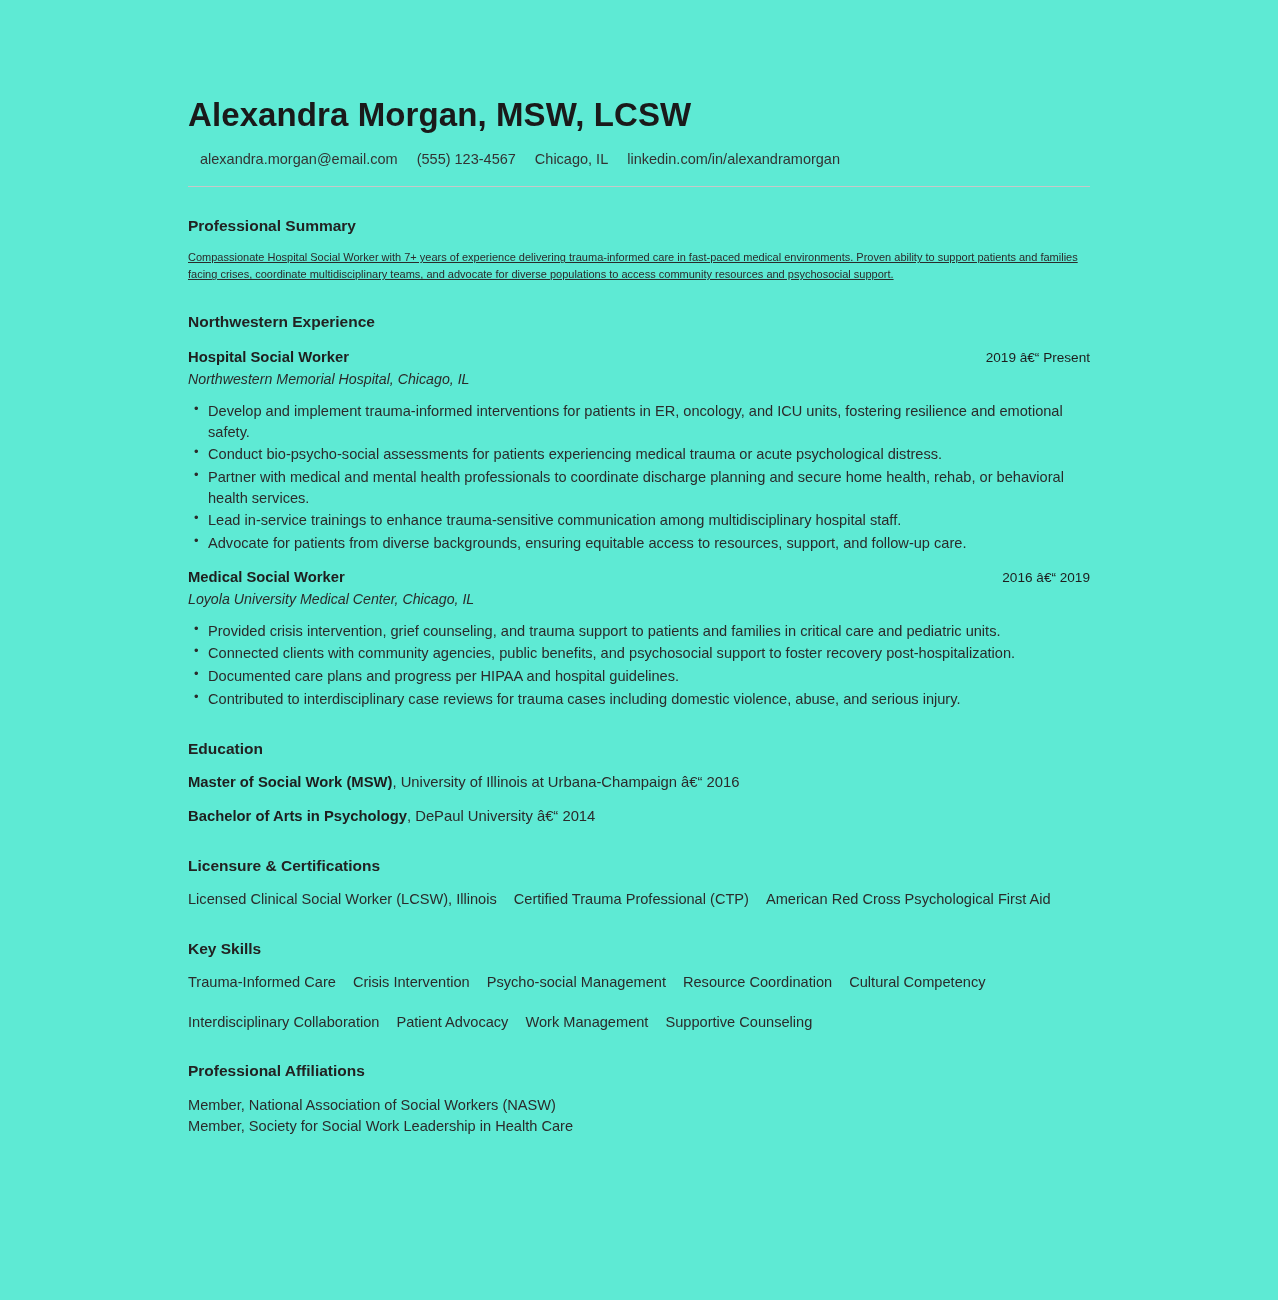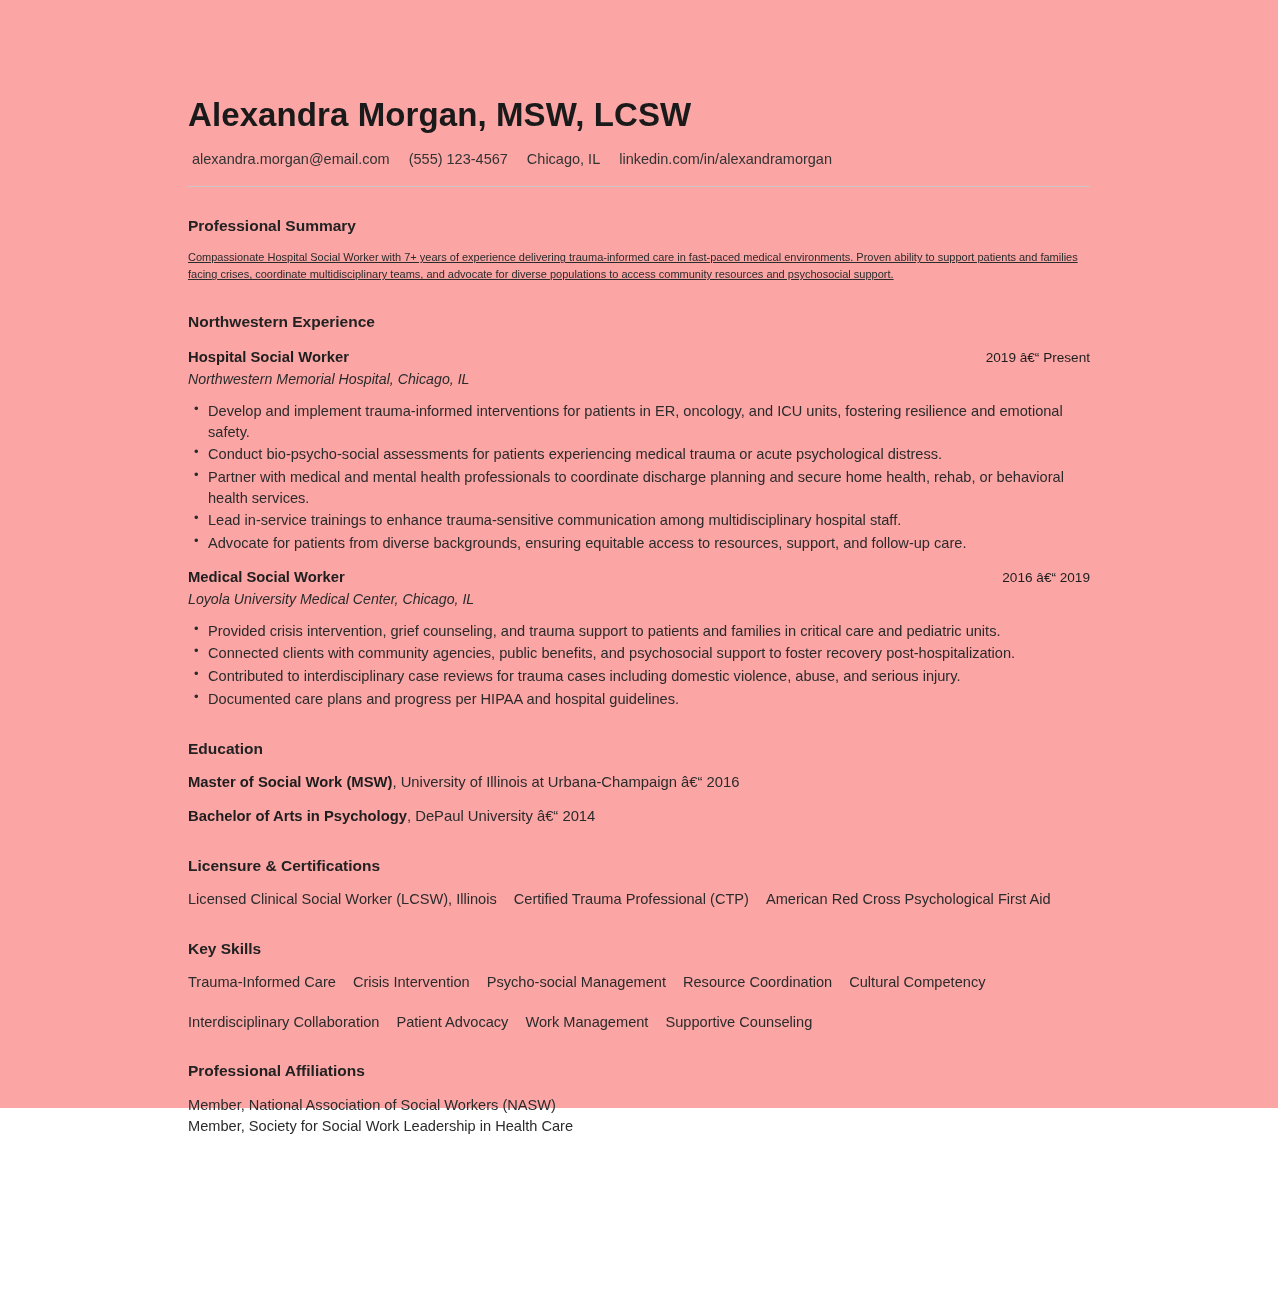--- a/index.html
+++ b/index.html
@@ -10,22 +10,22 @@
   body {
     width: 1278px;
     height: 1300px;
     font-family: "Liberation Sans", sans-serif;
     color: #222222;
     -webkit-font-smoothing: antialiased;
   }
   .page {
     position: relative;
     width: 1278px;
-    height: 1108px;
-    background: #fca5a5;
+    height: 1300px;
+    background: #5eead4;
     box-sizing: border-box;
   }
   .doc {
     position: absolute;
     left: 188px;
     top: 96px;
     width: 902px;
   }
 
   
@@ -34,21 +34,21 @@
     font-weight: bold;
     color: #1a1a1a;
     letter-spacing: 0.1px;
     line-height: 1.15;
     margin: 0 0 16px 0;
   }
   .contact {
     font-size: 14.5px;
     color: #333333;
     line-height: 1.3;
-    margin: 4px;
+    margin: 12px;
     white-space: nowrap;
   }
   .contact span.ci { display: inline-block; }
   .contact span.ci + span.ci { margin-left: 19px; }
 
   .rule {
     border: 0;
     border-top: 1px solid #c8c8c8;
     margin: 17px 0 0 0;
     width: 902px;
@@ -190,22 +190,22 @@
 
       <div class="job">
         <div class="job-head">
           <span class="job-title">Medical Social Worker</span>
           <span class="job-dates">2016 â€“ 2019</span>
         </div>
         <div class="job-org">Loyola University Medical Center, Chicago, IL</div>
         <ul class="bullets">
           <li>Provided crisis intervention, grief counseling, and trauma support to patients and families in critical care and pediatric units.</li>
           <li>Connected clients with community agencies, public benefits, and psychosocial support to foster recovery post-hospitalization.</li>
+          <li>Documented care plans and progress per HIPAA and hospital guidelines.</li>
           <li>Contributed to interdisciplinary case reviews for trauma cases including domestic violence, abuse, and serious injury.</li>
-          <li>Documented care plans and progress per HIPAA and hospital guidelines.</li>
         </ul>
       </div>
     </div>
 
     <div class="section">
       <h2 class="sec-title">Education</h2>
       <div class="edu-line"><span class="edu-degree">Master of Social Work (MSW)</span><span>, University of Illinois at Urbana-Champaign â€“ 2016</span></div>
       <div class="edu-line"><span class="edu-degree">Bachelor of Arts in Psychology</span><span>, DePaul University â€“ 2014</span></div>
     </div>
 

